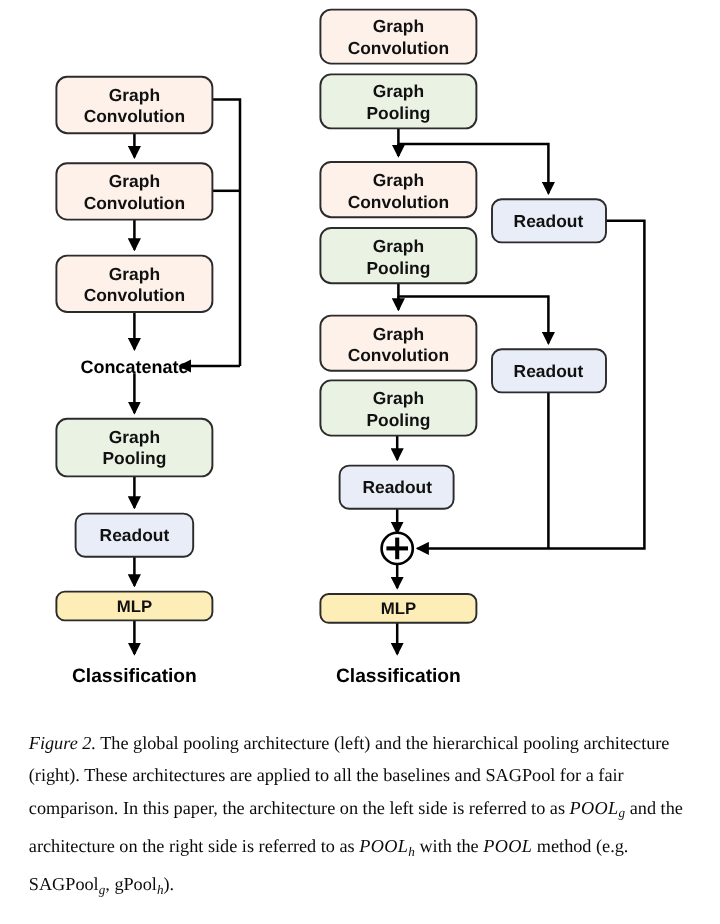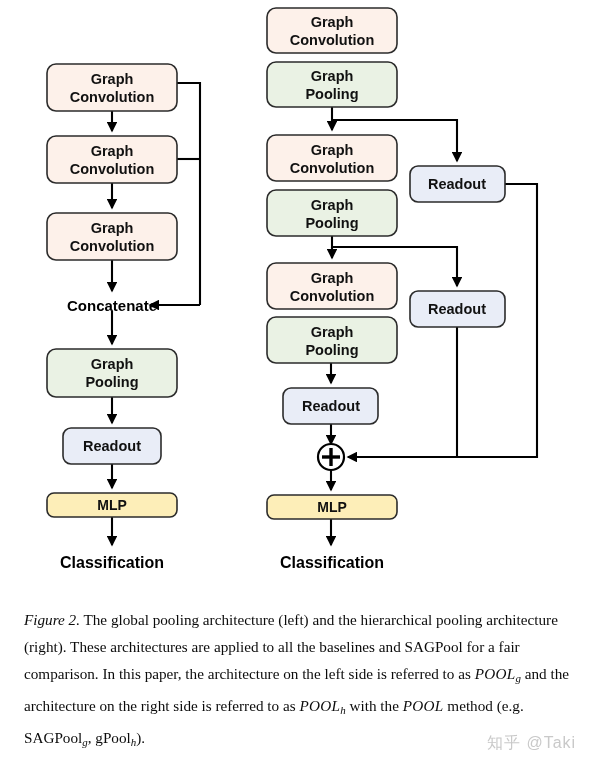--- a/index.html
+++ b/index.html
@@ -237,14 +237,13 @@
       </g>
 
       <g>
         <text class="plainlabel" x="332" y="568" font-size="16">Classification</text>
       </g>
     </g>
   </svg>
 
   <div id="caption"><span class="figno">Figure 2.</span><span> The global pooling architecture (left) and the hierarchical pooling architecture (right). These architectures are applied to all the baselines and SAGPool for a fair comparison. In this paper, the architecture on the left side is referred to as </span><span class="mathit">POOL</span><span class="sub">g</span><span> and the architecture on the right side is referred to as </span><span class="mathit">POOL</span><span class="sub">h</span><span> with the </span><span class="mathit">POOL</span><span> method (e.g. SAGPool</span><span class="sub">g</span><span>, gPool</span><span class="sub">h</span><span>).</span></div>
 
-  <div id="watermark">知乎 @Taki</div>
 </div>
 
 </body></html>

